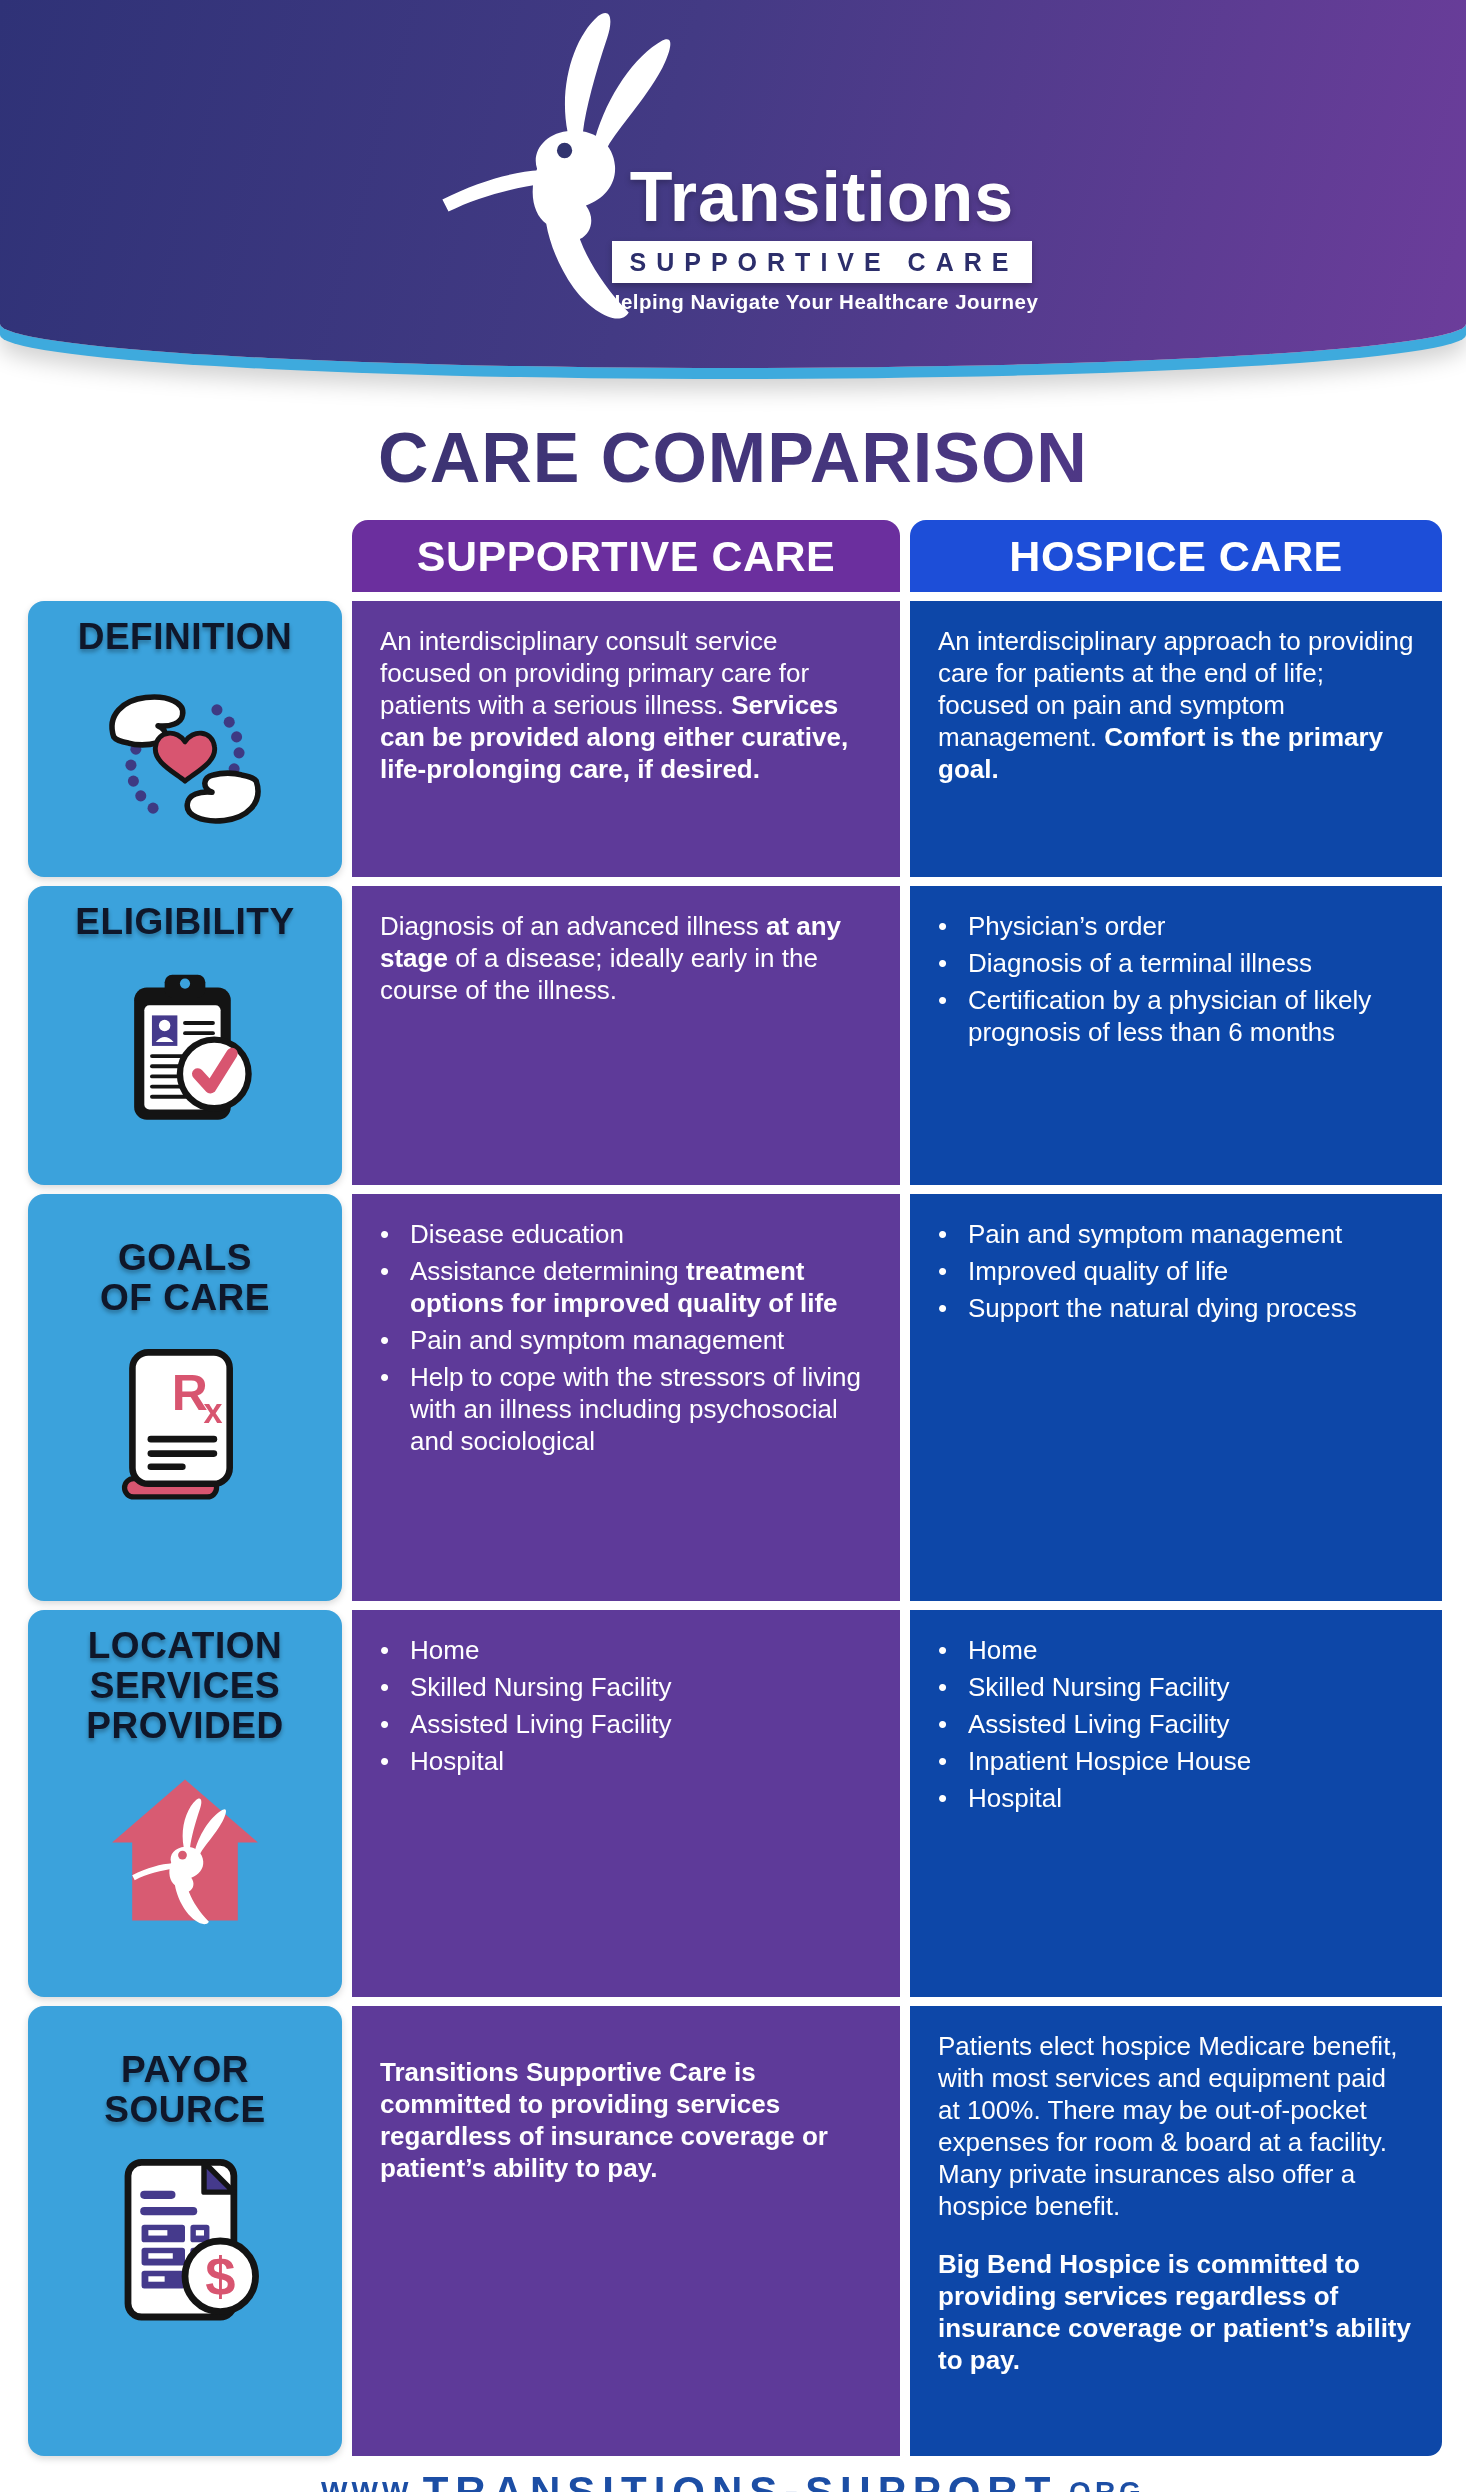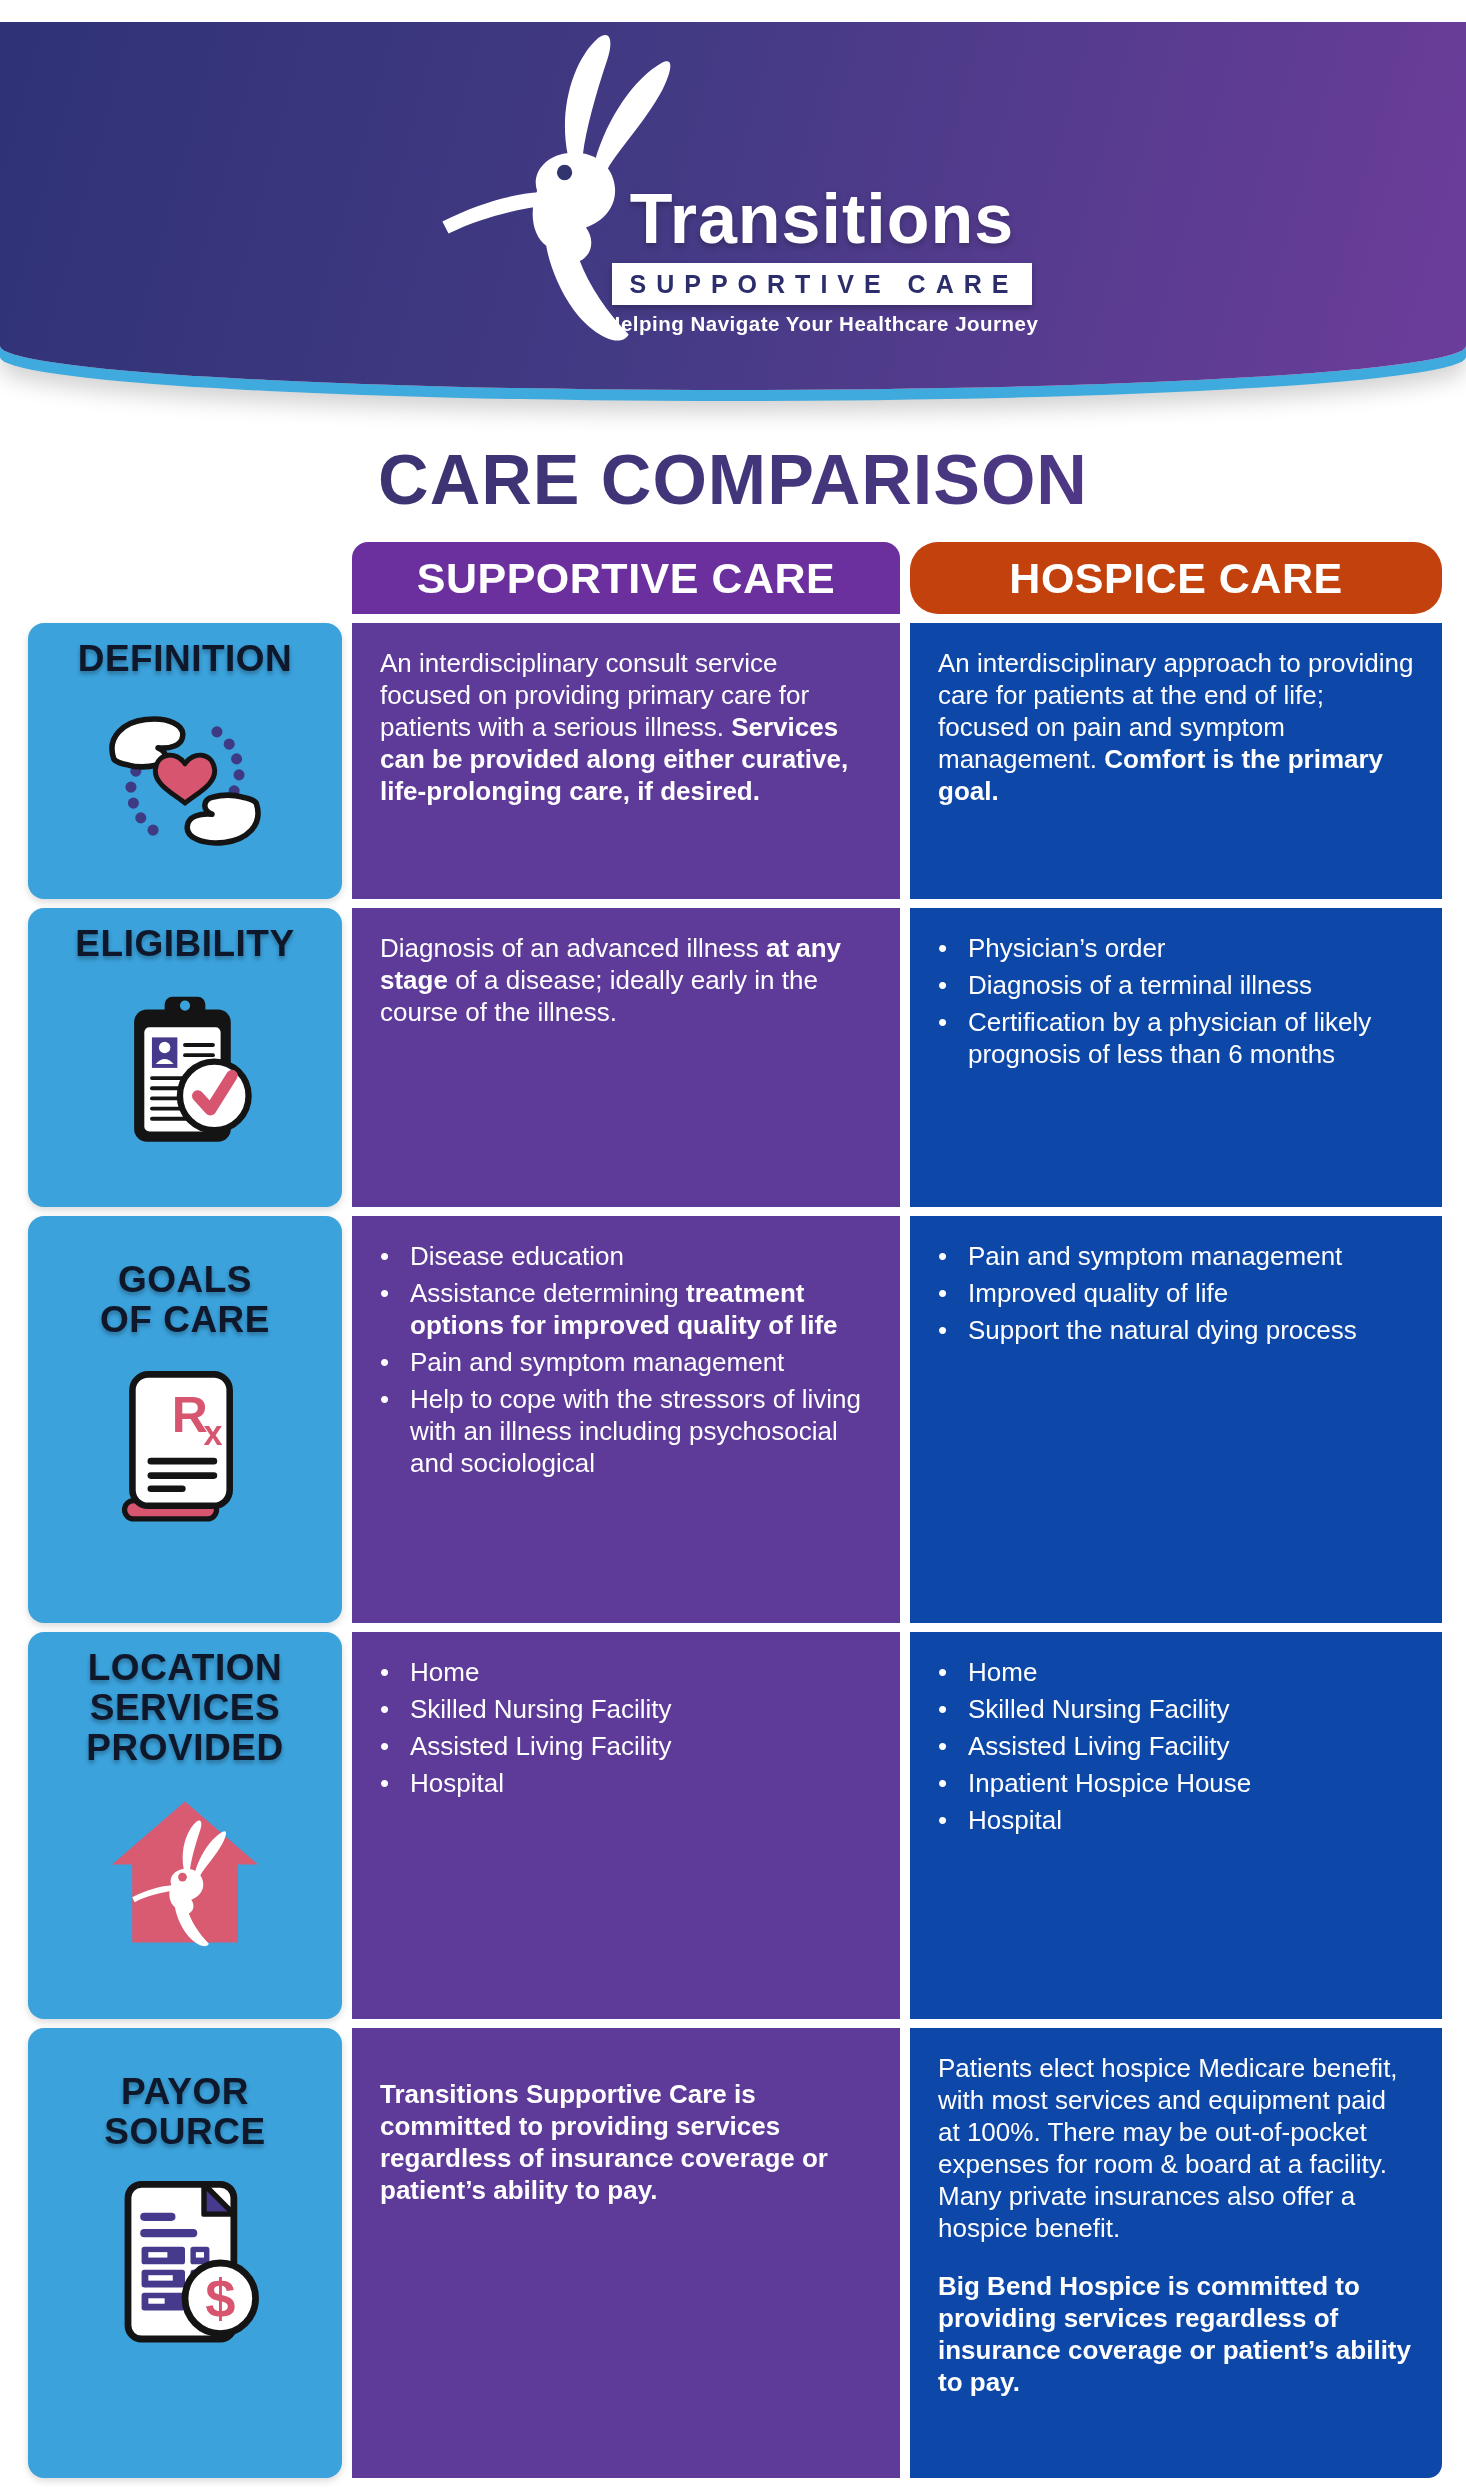--- a/index.html
+++ b/index.html
@@ -2,21 +2,21 @@
 <html><head>
 <meta charset="utf-8">
 <style>
   html,body{margin:0;padding:0;width:1466px;height:2492px;background:#ffffff;overflow:hidden;
     font-family:"Liberation Sans","DejaVu Sans",sans-serif;}
   
   .banner{position:relative;width:100%;height:368px;
     background:linear-gradient(105deg,#2f3277 0%,#433a84 45%,#6c3d9b 100%);
     border-radius:0 0 50% 50% / 0 0 44px 44px;
     box-shadow:0 11px 0 #3eaadd, 0 22px 22px rgba(0,0,0,.18);}
-  .banner-inner{position:relative;width:100%;height:100%;margin-top:22px;}
+  .banner-inner{position:relative;width:100%;height:100%;}
   .logo-bird{position:absolute;left:436px;top:10px;width:306px;height:336px;color:#ffffff;}
   .brand-stack{position:absolute;left:552px;top:162px;width:540px;text-align:center;}
   .brand-title{color:#ffffff;font-size:70px;font-weight:bold;letter-spacing:1px;line-height:1;
     text-shadow:0 3px 6px rgba(0,0,0,.25);}
   .brand-bar{display:inline-block;background:#ffffff;color:#2c2e6b;font-weight:bold;
     font-size:25px;letter-spacing:10px;padding:7px 14px 6px 18px;margin-top:9px;
     box-shadow:0 3px 6px rgba(0,0,0,.25);}
   .brand-tagline{color:#ffffff;font-weight:bold;font-size:20.5px;margin-top:7px;letter-spacing:.5px;}
   
   .page-title{margin:50px 0 22px 0;text-align:center;font-size:70px;font-weight:bold;
@@ -24,21 +24,21 @@
     background:linear-gradient(90deg,#343169 0%,#46367e 60%,#5e3b93 100%);
     -webkit-background-clip:text;background-clip:text;-webkit-text-fill-color:transparent;}
   
   .grid{display:grid;margin:0 28px;
     grid-template-columns:314px 548px 532px;
     grid-template-rows:72px 276px 299px 407px 387px 450px;
     gap:9px 10px;}
   .hcell{display:flex;align-items:center;justify-content:center;color:#fff;
     font-size:43px;font-weight:bold;letter-spacing:.5px;border-radius:16px 16px 0 0;}
   .suph{background:#6b2f9e;}
-  .hosh{background:#c2410c;border-radius:28px;}
+  .hosh{background:#1d4ed8;}
   .lab{background:#3ba2dc;border-radius:16px;display:flex;flex-direction:column;align-items:center;
     padding-top:16px;box-shadow:0 3px 7px rgba(0,0,0,.15);}
   .lab.pt-lg{padding-top:44px;}
   .lab-text{color:#0f172a;font-weight:bold;font-size:37px;line-height:1.08;text-align:center;
     text-shadow:0 3px 4px rgba(0,0,0,.3);letter-spacing:.5px;}
   .lab-text span{display:block;}
   .lab svg{margin-top:16px;}
   .cell{color:#fff;font-size:26px;line-height:1.23;padding:25px 28px 2px 28px;overflow:hidden;}
   .sup{background:#5e3a99;}
   .hos{background:#0d47a8;}

